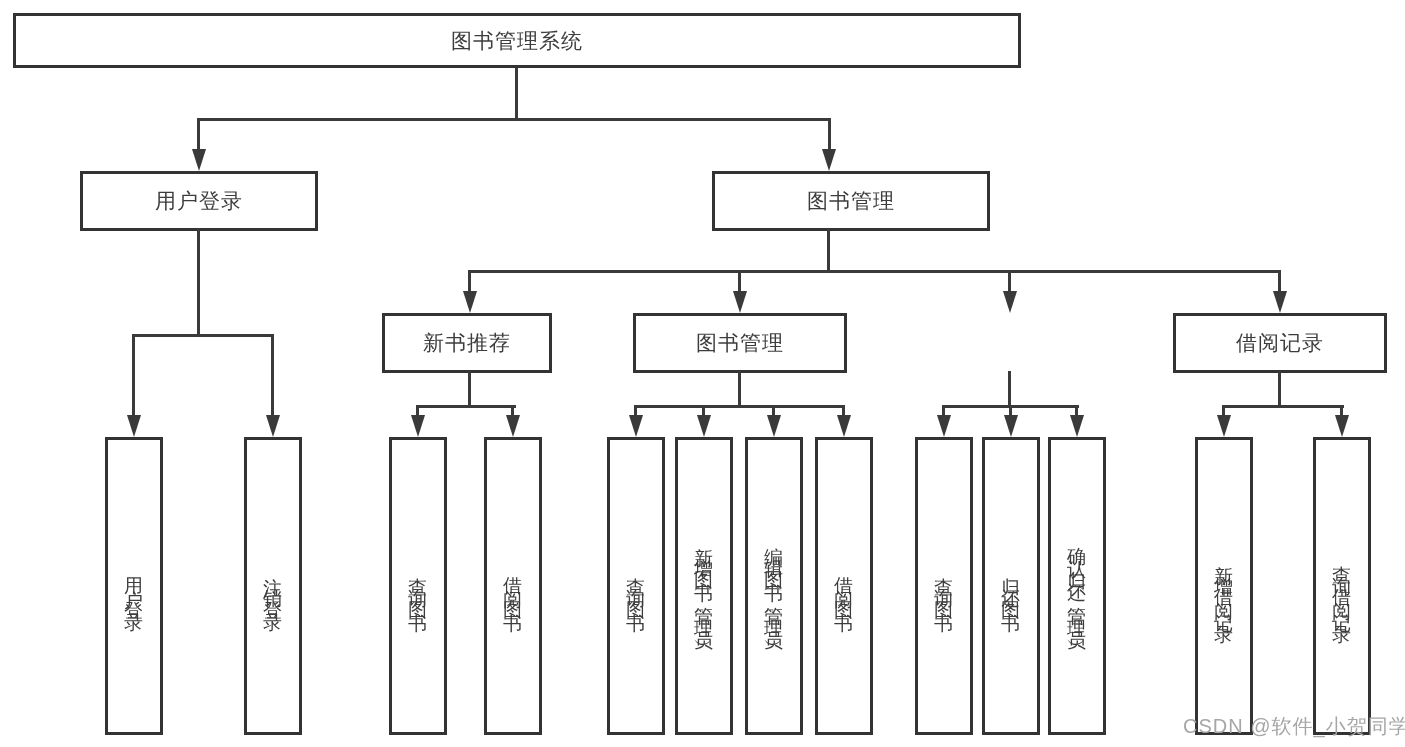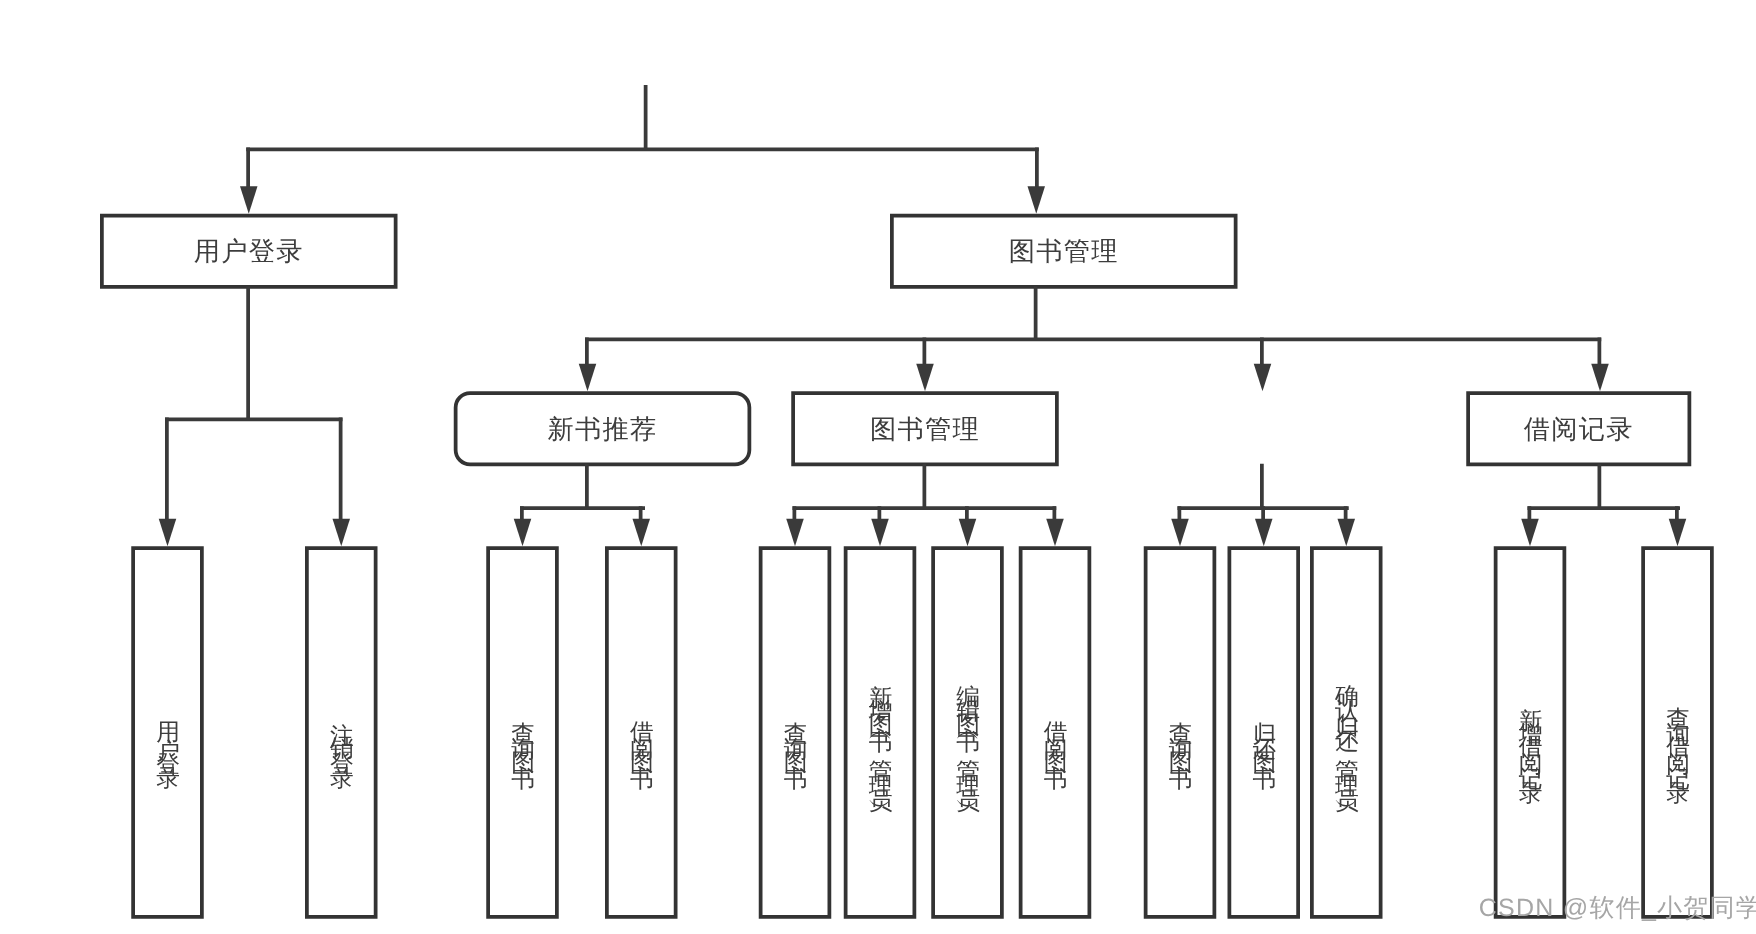--- a/index.html
+++ b/index.html
@@ -64,20 +64,23 @@
     white-space:nowrap;
     z-index:5;
     letter-spacing:1px;
   }
 </style>
 </head>
 <body>
 
 <div class="canvas">
 
+  <div class="box" style="left:13px;top:13px;width:1008px;height:55px;">
+    <span>图书管理系统</span>
+  </div>
 
   <div class="vline" style="left:515px;top:68px;height:52px;"></div>
   <div class="hline" style="left:197px;top:118px;width:634px;"></div>
   <div class="vline" style="left:197px;top:118px;height:34px;"></div>
   <div class="arrow" style="left:192px;top:149px;"></div>
   <div class="vline" style="left:828px;top:118px;height:34px;"></div>
   <div class="arrow" style="left:822px;top:149px;"></div>
 
   <div class="box" style="left:80px;top:171px;width:238px;height:60px;">
     <span>用户登录</span>
@@ -97,27 +100,27 @@
   <div class="hline" style="left:468px;top:270px;width:813px;"></div>
   <div class="vline" style="left:468px;top:270px;height:23px;"></div>
   <div class="arrow" style="left:463px;top:291px;"></div>
   <div class="vline" style="left:738px;top:270px;height:23px;"></div>
   <div class="arrow" style="left:733px;top:291px;"></div>
   <div class="vline" style="left:1008px;top:270px;height:23px;"></div>
   <div class="arrow" style="left:1003px;top:291px;"></div>
   <div class="vline" style="left:1278px;top:270px;height:23px;"></div>
   <div class="arrow" style="left:1273px;top:291px;"></div>
 
-  <div class="box" style="left:363px;top:313px;width:238px;height:60px;border-radius:13px;">
+  <div class="box" style="left:382px;top:313px;width:170px;height:60px;">
     <span>新书推荐</span>
   </div>
   <div class="box" style="left:633px;top:313px;width:214px;height:60px;">
     <span>图书管理</span>
   </div>
-  <div class="box" style="left:1173px;top:313px;width:180px;height:60px;">
+  <div class="box" style="left:1173px;top:313px;width:214px;height:60px;">
     <span>借阅记录</span>
   </div>
 
   <div class="vline" style="left:468px;top:371px;height:36px;"></div>
   <div class="hline" style="left:416px;top:405px;width:100px;"></div>
   <div class="vline" style="left:416px;top:405px;height:12px;"></div>
   <div class="arrow" style="left:411px;top:415px;"></div>
   <div class="vline" style="left:511px;top:405px;height:12px;"></div>
   <div class="arrow" style="left:506px;top:415px;"></div>
 

